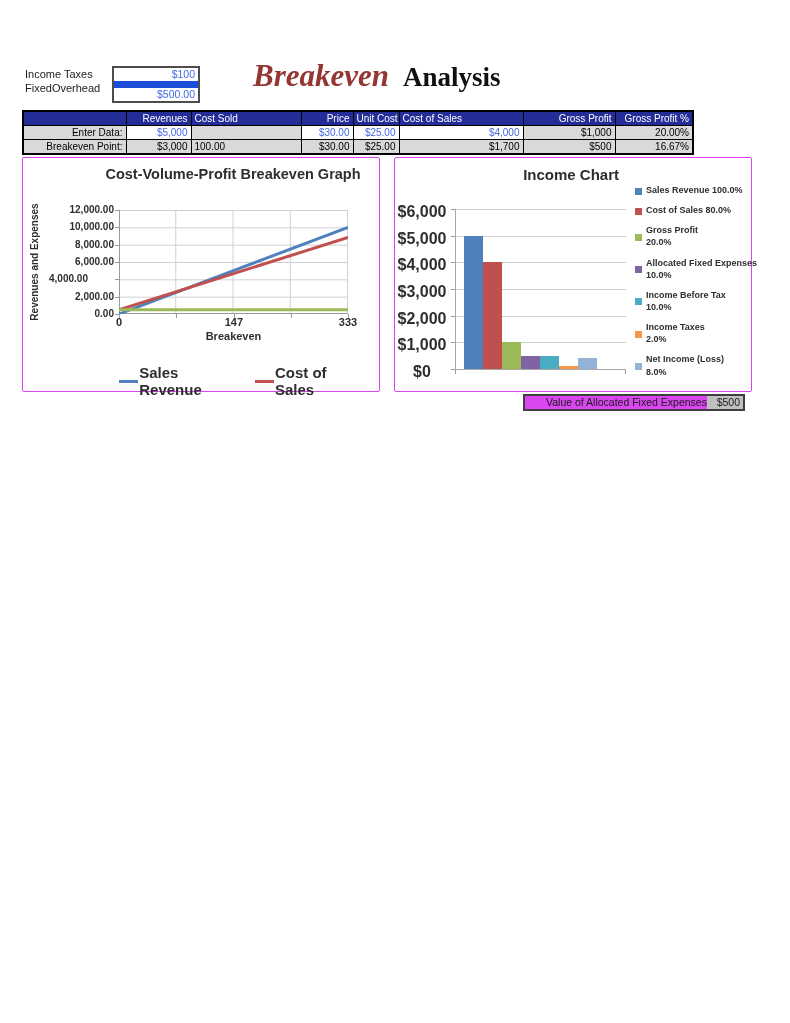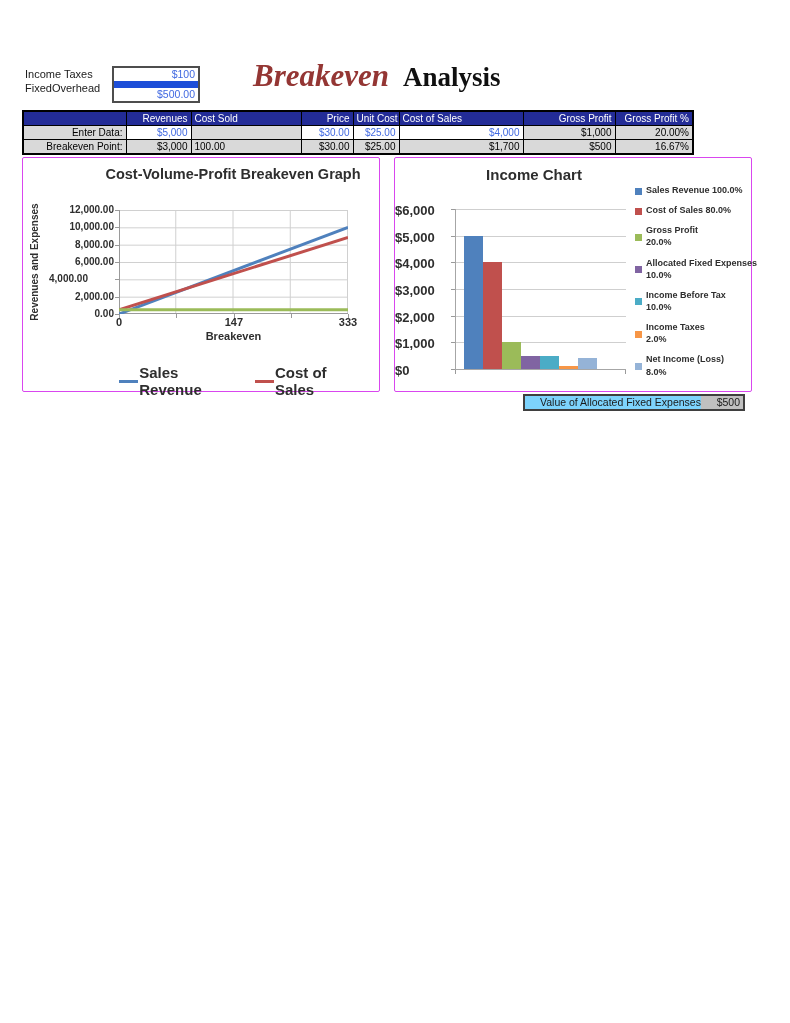--- a/index.html
+++ b/index.html
@@ -43,36 +43,36 @@
   .lc-svg    { position:absolute; left:96px; top:52px; }
   .lc-ylab   { position:absolute; left:0; width:91px; text-align:right; font-size:10px; font-weight:bold; color:#2e2e2e; }
   .lc-xlab   { position:absolute; top:158px; transform:translateX(-50%); font-size:11px; font-weight:bold; color:#2e2e2e; }
   .lc-legend { position:absolute; left:96px; top:206px; width:229px; display:flex; justify-content:center;
                gap:34px; align-items:center; }
   .lc-leg-item { display:flex; align-items:center; }
   .lc-legend-sample { width:25px; height:3px; display:inline-block; }
   .lc-leg-text { font-size:15px; font-weight:bold; color:#2e2e2e; margin-left:1px; }
   .lc-tick, .bc-tick { position:absolute; background:#9A9A9A; }
 
-  .bc-title  { position:absolute; left:54px; top:8px; width:170px; text-align:center;
+  .bc-title  { position:absolute; left:54px; top:8px; width:170px; text-align:right;
                font-size:15px; font-weight:bold; color:#2e2e2e; }
   .bc-plot   { position:absolute; left:60px; top:51px; width:170px; height:160px;
                border-left:1px solid #A6A6A6; border-bottom:1px solid #A6A6A6; }
   .bc-grid   { position:absolute; left:0; width:170px; height:1px; background:#CFCFCF; }
   .bc-bar    { position:absolute; }
-  .bc-ylab   { position:absolute; left:0; width:54px; text-align:left; font-size:13px; font-weight:bold; color:#2e2e2e; }
+  .bc-ylab   { position:absolute; left:0; width:54px; text-align:center; font-size:16px; font-weight:bold; color:#2e2e2e; }
   .bc-legend { position:absolute; left:240px; top:26px; display:flex; flex-direction:column; gap:8px; }
   .bc-leg-item { display:flex; align-items:center; }
   .bc-leg-sq { width:7px; height:7px; margin:2px 4px 0 0; flex:none; display:inline-block; }
   .bc-leg-tx { font-size:9px; font-weight:bold; color:#2e2e2e; line-height:1.35; white-space:pre; }
 
   
   .footer-box { position:absolute; left:523px; top:394px; width:222px; height:17px; box-sizing:border-box;
                 border:2px solid #3f3f3f; display:flex; background:#fff; }
-  .fb-label { flex:1; font-size:10.5px; line-height:13px; padding-left:15px; background:#7dd3fc; white-space:nowrap; }
+  .fb-label { flex:1; font-size:10.5px; line-height:13px; padding-left:21px; background:#d946ef; white-space:nowrap; }
   .fb-value { width:58px; background:#C0C0C0; text-align:right; font-size:10.5px; line-height:13px; padding-right:3px; }
 </style>
 </head>
 <body>
 
 <div class="page">
 
   <div class="fields">
     <div class="field-label">Income Taxes</div>
     <div class="field-label">FixedOverhead</div>

